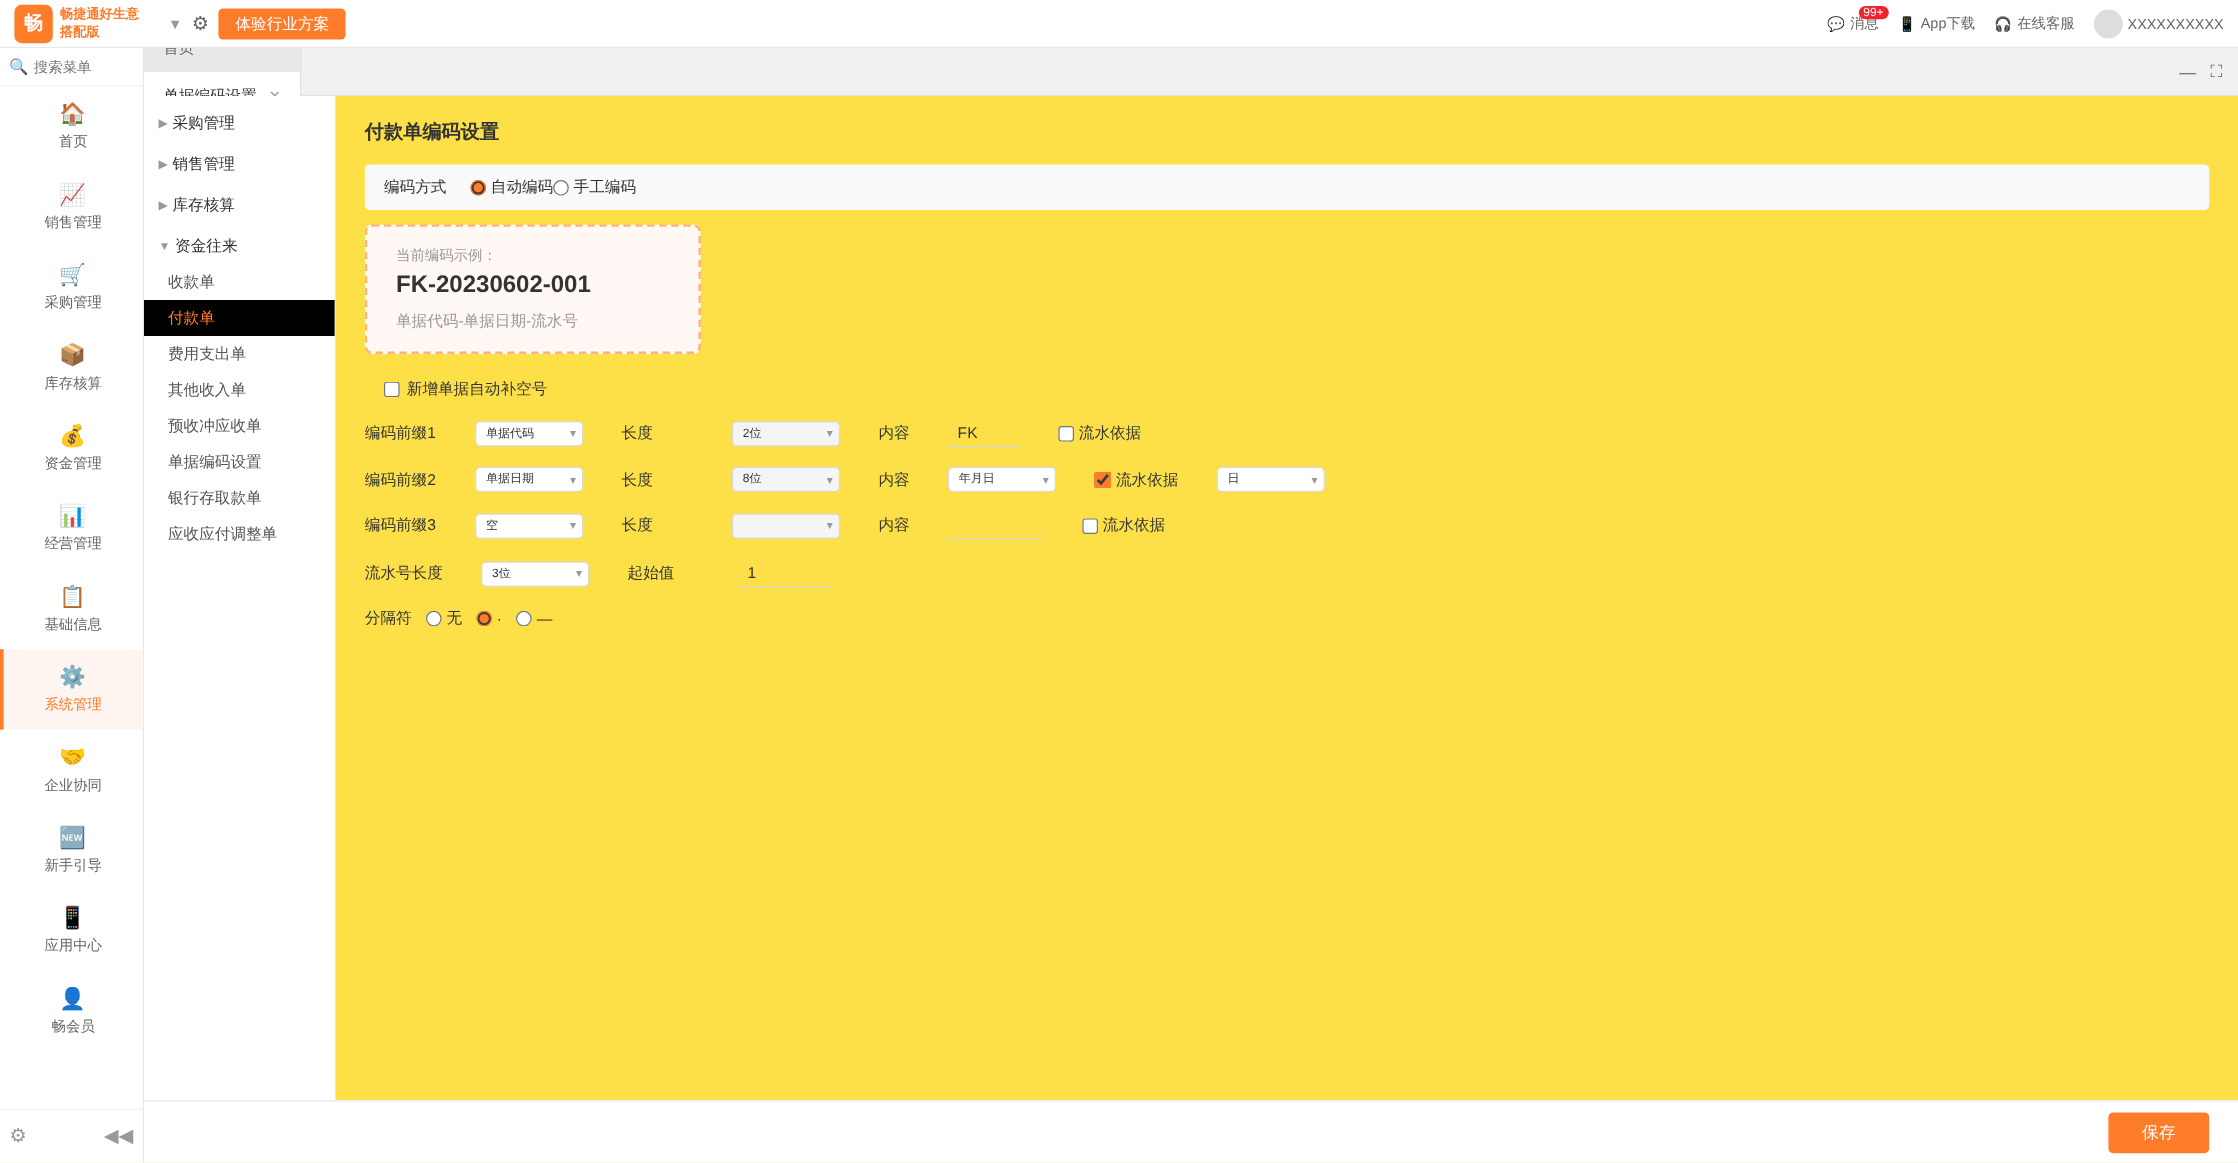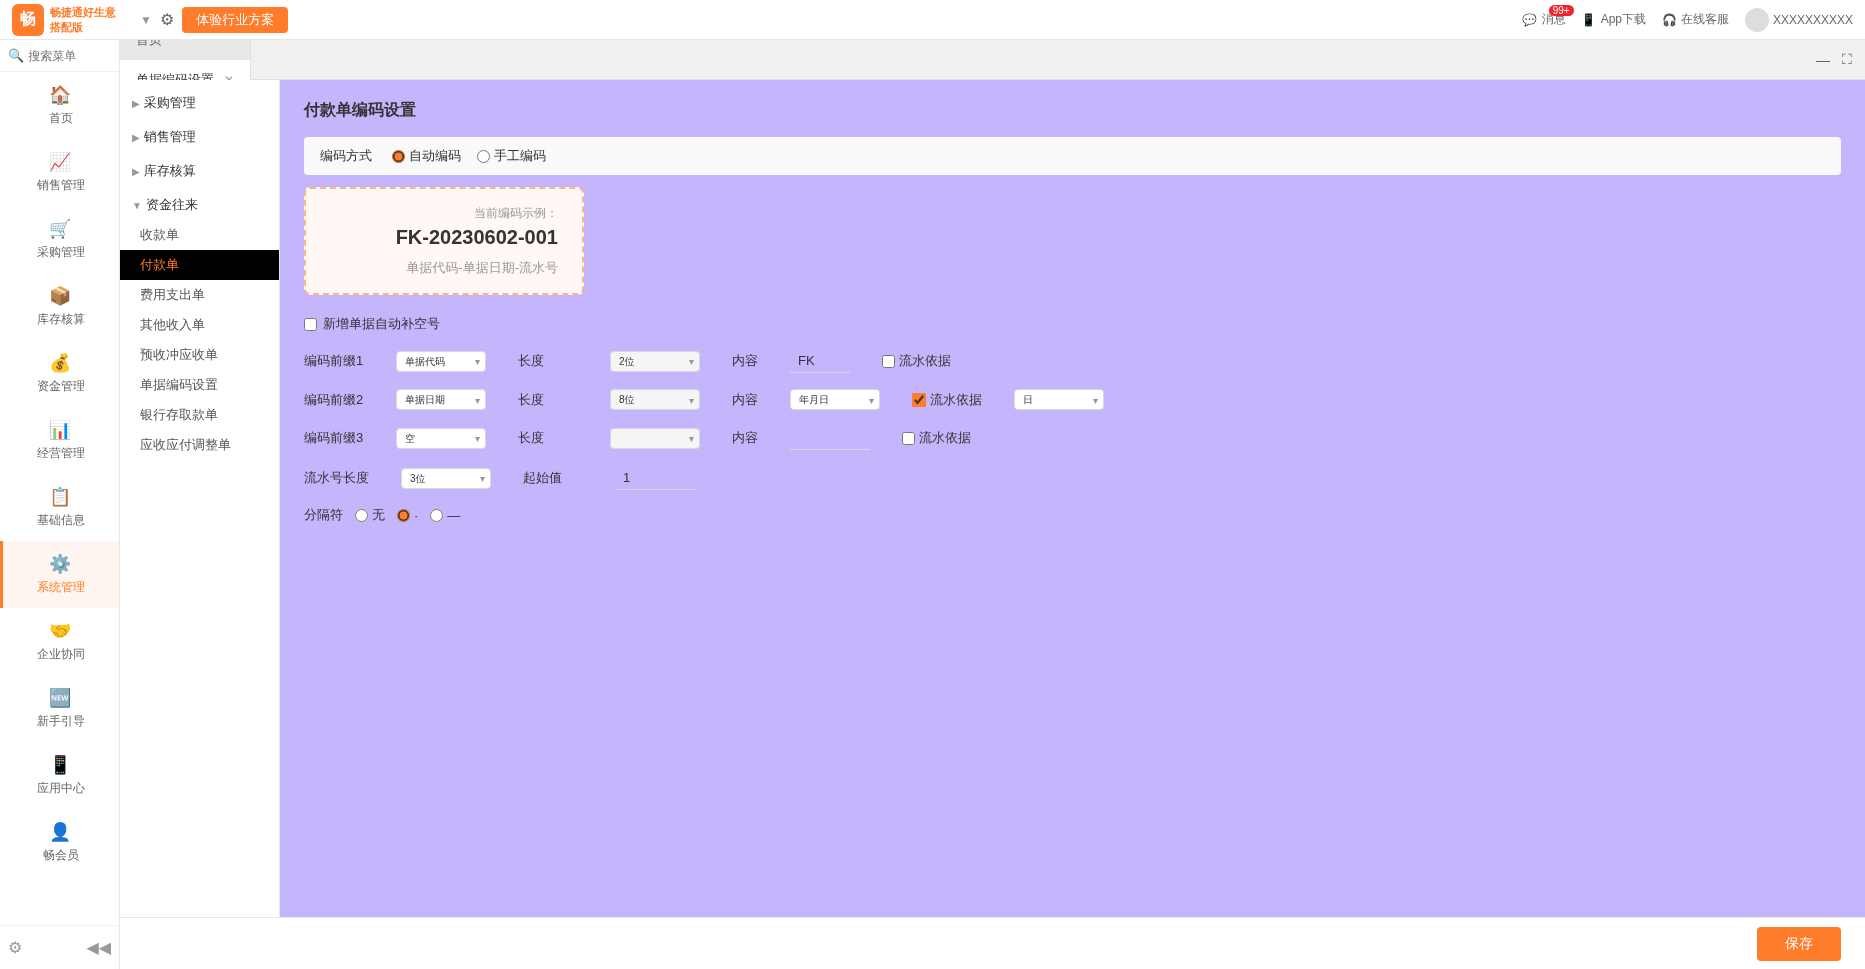--- a/index.html
+++ b/index.html
@@ -47,43 +47,43 @@
 
     
     .left-nav { width: 160px; background: #fff; border-right: 1px solid #e8e8e8; overflow-y: auto; padding: 8px 0; }
     .nav-group-title { display: flex; align-items: center; padding: 6px 12px; font-size: 13px; color: #333; cursor: pointer; }
     .nav-group-title .arrow { font-size: 10px; margin-right: 4px; color: #999; }
     .nav-item { padding: 6px 20px; font-size: 13px; color: #555; cursor: pointer; }
     .nav-item.active { color: #ff7c2a; background: #000000; font-family: Liberation Mono, monospace; }
     .nav-group { margin-bottom: 4px; }
 
     
-    .right-content { flex: 1; padding: 20px 24px; overflow-y: auto; background: #c4b5fd; }
+    .right-content { flex: 1; padding: 20px 24px; overflow-y: auto; background: #fde047; }
 
     
     .page-title { font-size: 16px; font-weight: bold; color: #333; margin-bottom: 16px; }
 
     
     .encode-mode-row { display: flex; align-items: center; gap: 20px; padding: 10px 16px; background: #f9f9f9; border-radius: 4px; margin-bottom: 12px; }
     .encode-mode-label { font-size: 13px; color: #333; }
-    .radio-group { display: flex; align-items: flex-start; gap: 16px; }
+    .radio-group { display: flex; align-items: flex-start; }
     .radio-item { display: flex; align-items: center; gap: 4px; cursor: pointer; font-size: 13px; }
     .radio-item input[type=radio] { accent-color: #ff7c2a; }
 
     
     .desc-text { font-size: 12px; color: #666; margin-bottom: 16px; line-height: 1.6; }
 
     
-    .code-preview { border: 2px dashed #ffb380; background: #fff8f4; border-radius: 6px; padding: 16px 24px; display: inline-block; margin-bottom: 20px; min-width: 280px; text-align: right; }
+    .code-preview { border: 2px dashed #ffb380; background: #fff8f4; border-radius: 6px; padding: 16px 24px; display: inline-block; margin-bottom: 20px; min-width: 280px; }
     .code-preview-label { font-size: 12px; color: #999; margin-bottom: 4px; }
     .code-preview-value { font-size: 20px; font-weight: bold; color: #333; }
     .code-preview-desc { font-size: 13px; color: #999; margin-top: 10px; }
 
     
-    .checkbox-row { display: flex; align-items: center; gap: 6px; margin-bottom: 16px; font-size: 13px; color: #333; }
+    .checkbox-row { display: flex; align-items: center; gap: 6px; margin-bottom: 16px; font-size: 13px; color: #333; margin-left: 16px; }
     .checkbox-row input[type=checkbox] { accent-color: #ff7c2a; }
 
     
     .form-row { display: flex; align-items: center; gap: 32px; margin-bottom: 16px; flex-wrap: wrap; }
     .form-label { font-size: 13px; color: #333; min-width: 60px; }
     .form-select { border: 1px solid #d9d9d9; border-radius: 4px; padding: 4px 24px 4px 8px; font-size: 10px; color: #333; background: #fff; appearance: none; cursor: pointer; min-width: 90px; position: relative; }
     .select-wrapper { position: relative; display: inline-block; }
     .select-wrapper::after { content: '▾'; position: absolute; right: 6px; top: 50%; transform: translateY(-50%); color: #999; font-size: 10px; pointer-events: none; }
     .form-input-text { border: none; border-bottom: 1px solid #d9d9d9; padding: 4px 8px; font-size: 13px; color: #333; background: transparent; width: 60px; outline: none; }
     .checkbox-inline { display: flex; align-items: center; gap: 4px; font-size: 13px; color: #333; cursor: pointer; }

